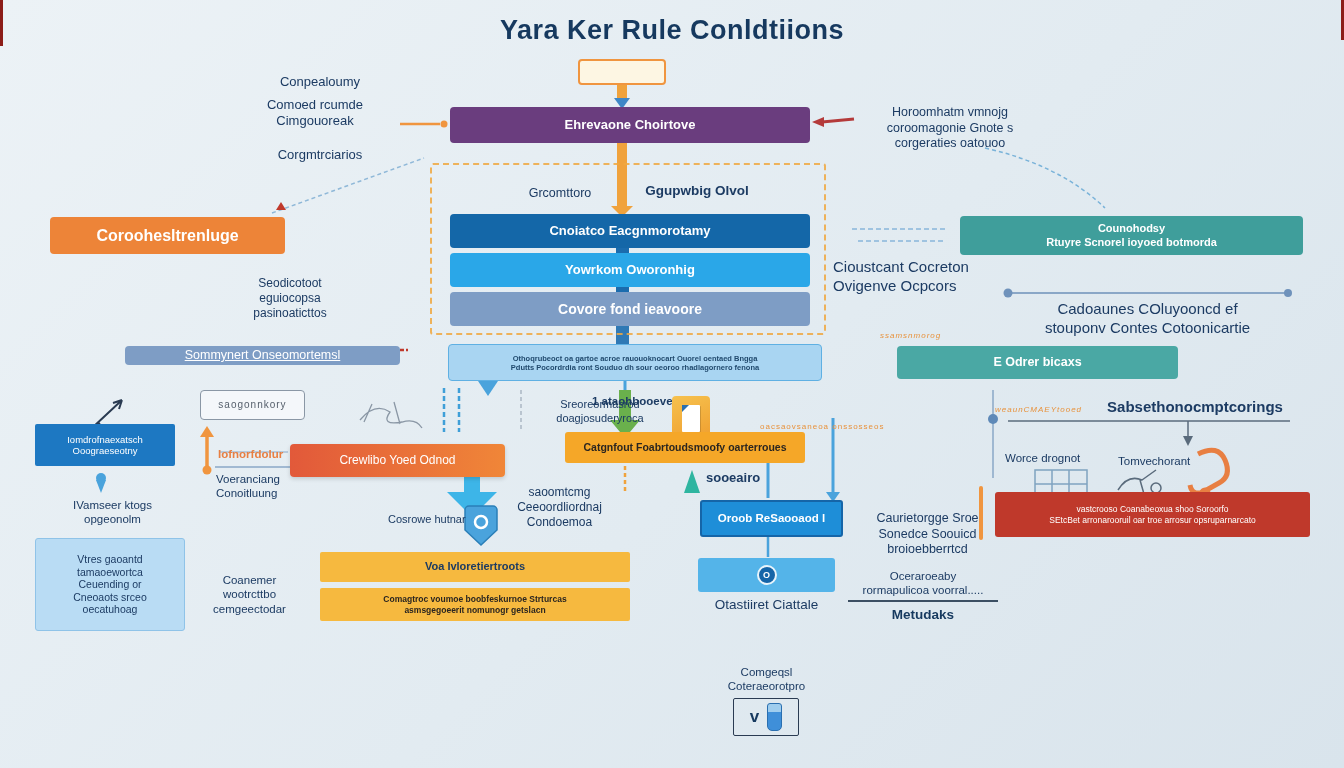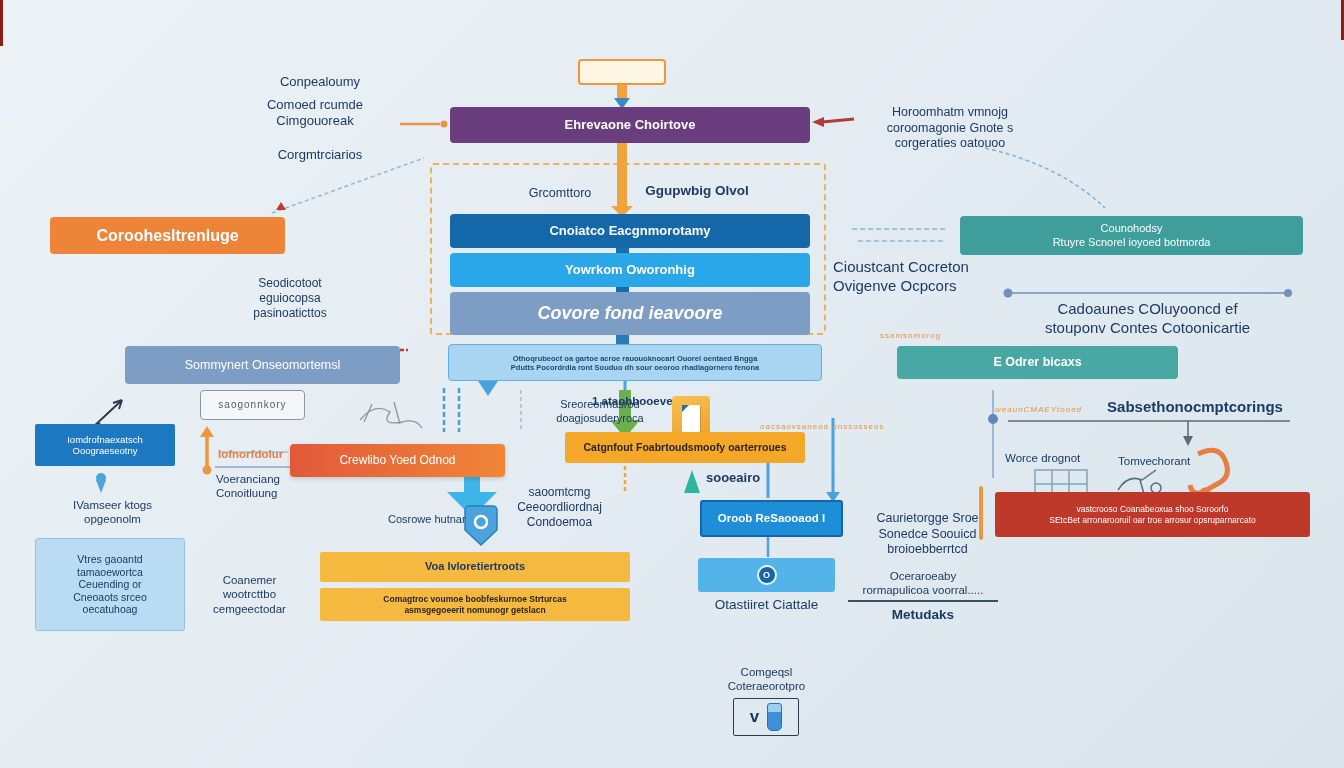--- a/index.html
+++ b/index.html
@@ -17,20 +17,21 @@
   .tinyorange{color:#e8923c;font-size:8px;letter-spacing:1px;white-space:nowrap;}
 </style>
 </head>
 <body>
 
 <div id="canvas">
 
   <div class="abs edge" style="left:0;top:0;width:3px;height:46px;"></div>
   <div class="abs edge" style="left:1341px;top:0;width:3px;height:40px;"></div>
 
+  <div class="txt title">Yara Ker Rule Conldtiions</div>
 
   <svg class="overlay" width="1344" height="768" viewBox="0 0 1344 768">
 
     <line x1="400" y1="124" x2="440" y2="124" stroke="#f0953f" stroke-width="2.5"></line>
     <circle cx="444" cy="124" r="3.5" fill="#f0953f"></circle>
 
     <line x1="822" y1="122" x2="854" y2="119" stroke="#b43a3a" stroke-width="3"></line>
     <polygon points="812,122 824,117 824,127" fill="#b43a3a"></polygon>
 
     <line x1="272" y1="213" x2="424" y2="158" stroke="#8fb8d8" stroke-width="1.5" stroke-dasharray="4,3"></line>
@@ -135,36 +136,36 @@
 corgeraties oatouoo</div>
 
   <div class="abs" style="left:430px;top:163px;width:396px;height:172px;border:2px dashed #f0a840;border-radius:3px;opacity:.85;"></div>
 
   <div class="txt ctr" style="left:505px;top:186px;width:110px;font-size:12.5px;">Grcomttoro</div>
   <div class="txt ctr" style="left:632px;top:183px;width:130px;font-size:13.5px;font-weight:600;">Ggupwbig Olvol</div>
 
   <div class="box" style="left:50px;top:217px;width:235px;height:37px;background:#ed8438;font-size:16px;font-weight:bold;">Coroohesltrenluge</div>
   <div class="box" style="left:450px;top:214px;width:360px;height:34px;background:#1467a8;font-size:13px;font-weight:bold;">Cnoiatco Eacgnmorotamy</div>
   <div class="box" style="left:450px;top:253px;width:360px;height:34px;background:#2aa7e8;font-size:13px;font-weight:bold;">Yowrkom Oworonhig</div>
-  <div class="box" style="left:450px;top:292px;width:360px;height:43px;background:#7e9dc5;font-size:18px;font-weight:bold;font-style:italic;">Covore fond ieavoore</div>
-  <div class="box" style="left:960px;top:216px;width:343px;height:39px;background:#3f9e9b;font-size:11px;">Counohodsy
+  <div class="box" style="left:450px;top:292px;width:360px;height:34px;background:#7e9dc5;font-size:14px;font-weight:bold;">Covore fond ieavoore</div>
+  <div class="box" style="left:960px;top:216px;width:343px;height:39px;background:#3f9e9b;font-size:11px;font-weight:bold;">Counohodsy
 Rtuyre Scnorel ioyoed botmorda</div>
 
   <div class="txt" style="left:833px;top:258px;width:235px;font-size:15px;font-weight:500;">Cioustcant Cocreton
 Ovigenve Ocpcors</div>
   <div class="txt ctr" style="left:210px;top:276px;width:160px;font-size:12px;">Seodicotoot
 eguiocopsa
 pasinoaticttos</div>
   <div class="txt ctr" style="left:1000px;top:300px;width:295px;font-size:15px;font-weight:500;">Cadoaunes COluyooncd ef
 stouponv Contes Cotoonicartie</div>
-  <div class="txt tinyorange" style="left:880px;top:331px;">ssamsnmorog</div>
+  <div class="txt tinyorange" style="left:880px;top:331px;font-style:italic;">ssamsnmorog</div>
 
   <div class="box" style="left:448px;top:344px;width:374px;height:37px;background:#a9d5f2;border:1.5px solid #5fb0e3;color:#214a6e;font-size:7.5px;font-weight:bold;">Othoqrubeoct oa gartoe acroe rauouoknocart Ouorel oentaed Bngga
 Pdutts Pocordrdia ront Souduo dh sour oeoroo rhadlagornero fenona</div>
-  <div class="box" style="left:125px;top:346px;width:275px;height:38px;background:#7e9dc5;font-size:12.5px;">Sommynert Onseomortemsl</div>
+  <div class="box" style="left:125px;top:346px;width:275px;height:19px;background:#7e9dc5;font-size:12.5px;text-decoration:underline;">Sommynert Onseomortemsl</div>
   <div class="box" style="left:897px;top:346px;width:281px;height:33px;background:#4aa8a4;font-size:12.5px;font-weight:bold;">E Odrer bicaxs</div>
 
   <div class="box" style="left:200px;top:390px;width:105px;height:30px;background:#f4f7fa;border:1.5px solid #8a97a5;color:#555f6b;font-size:10px;letter-spacing:1px;">saogonnkory</div>
   <div class="txt ctr" style="left:535px;top:398px;width:130px;font-size:11px;">Sreoreormasrod
 doagjosuderyroca</div>
   <div class="txt" style="left:592px;top:394px;width:110px;font-size:11.5px;font-weight:600;">1 ataohbooeves</div>
   <div class="txt ctr" style="left:1090px;top:398px;width:210px;font-size:15px;font-weight:600;">Sabsethonocmptcorings</div>
   <div class="txt tinyorange" style="left:995px;top:405px;font-style:italic;">weaunCMAEYtooed</div>
   <div class="txt tinyorange" style="left:760px;top:422px;">oacsaovsaneoa onssosseos</div>
   <div class="txt" style="left:1005px;top:451px;width:110px;font-size:11.5px;">Worce drognot</div>

